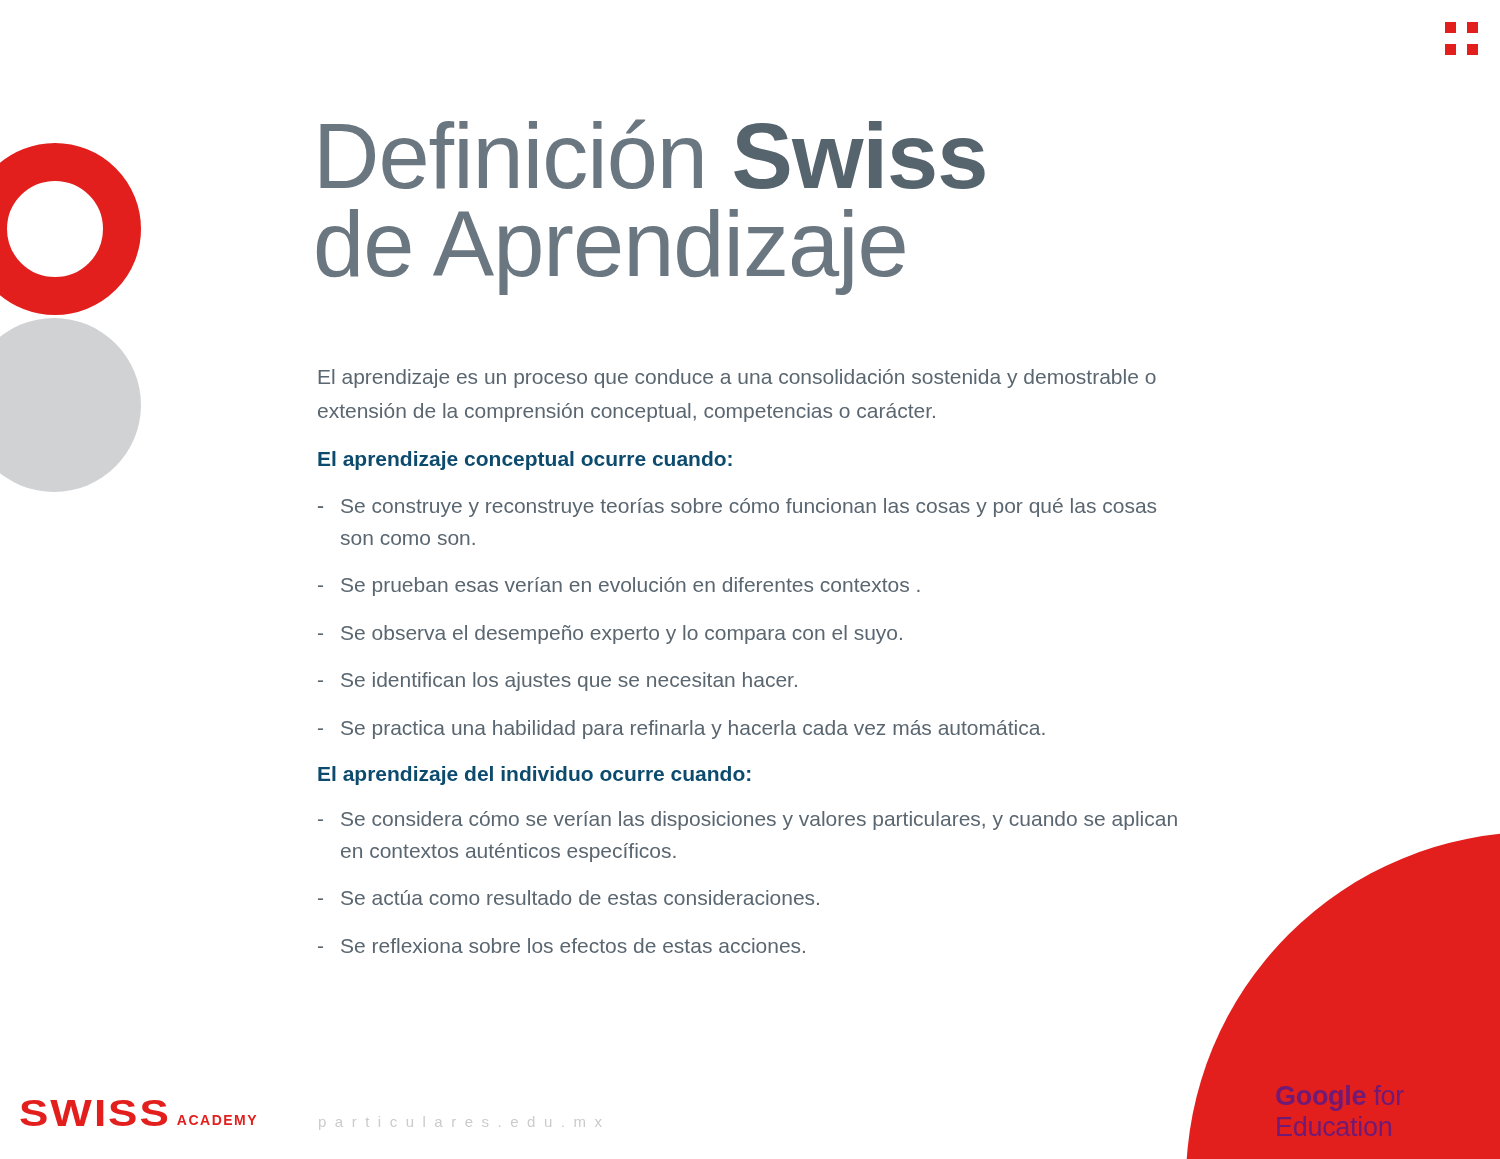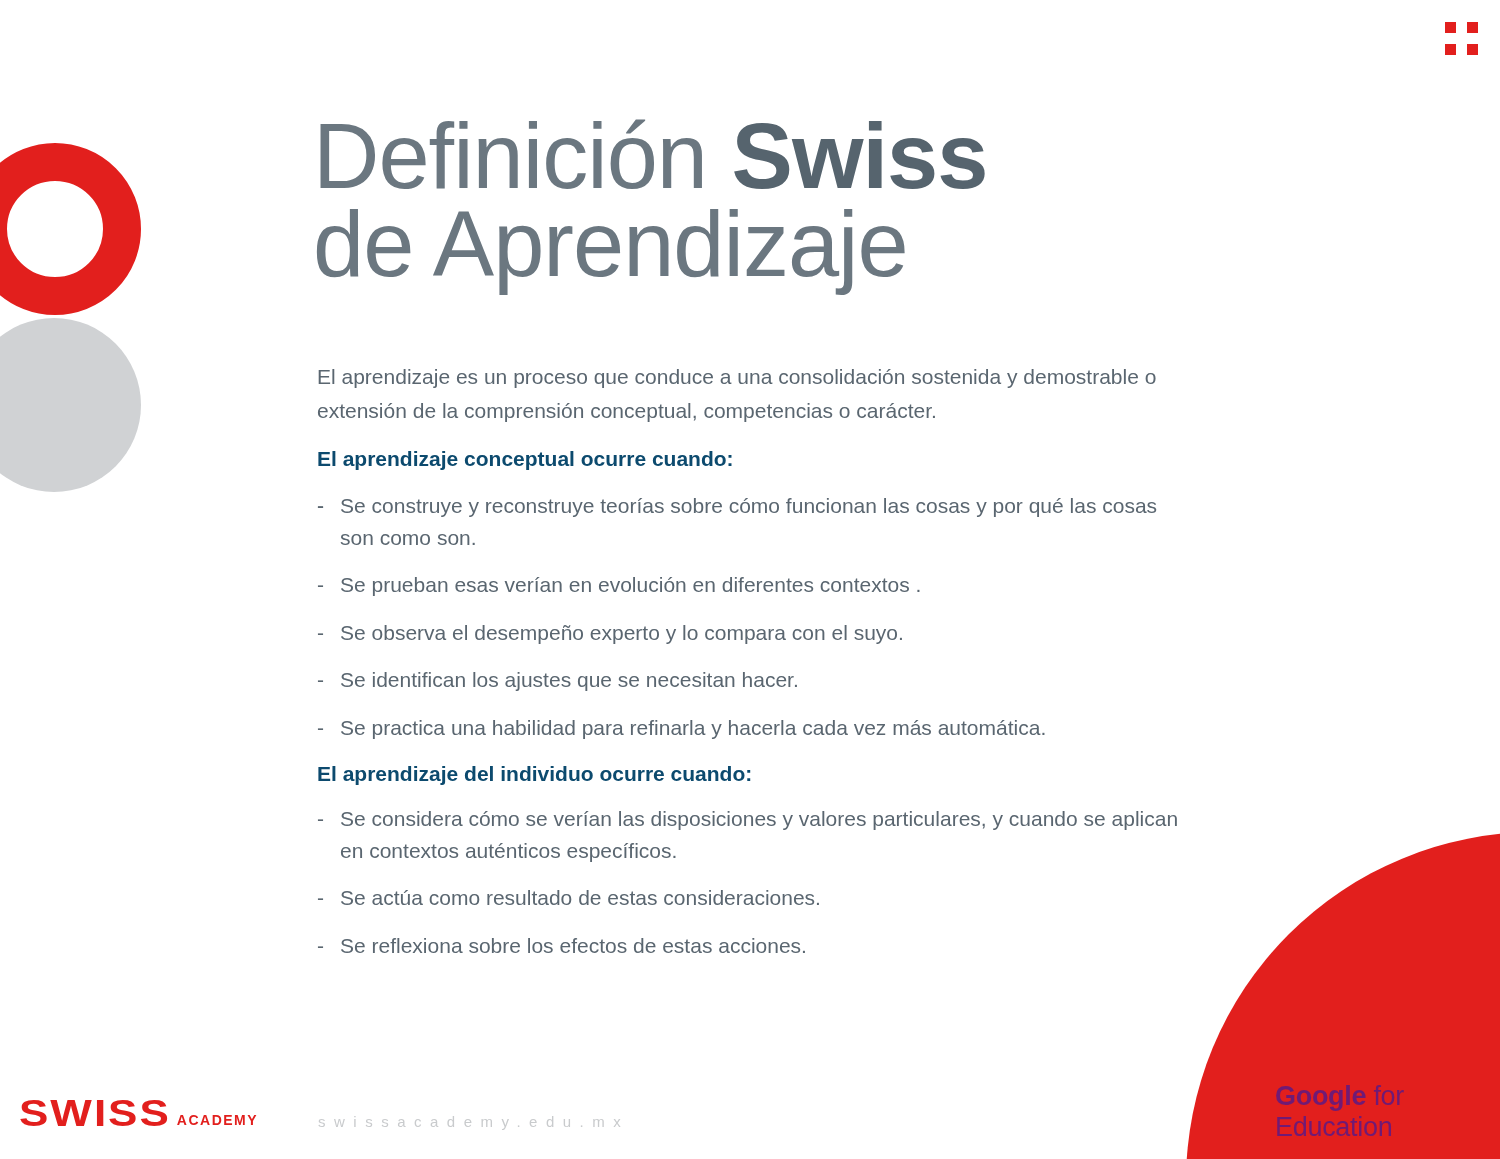--- a/index.html
+++ b/index.html
@@ -94,17 +94,17 @@
     <li><span class="dash">-</span><span>Se actúa como resultado de estas consideraciones.</span></li>
     <li><span class="dash">-</span><span>Se reflexiona sobre los efectos de estas acciones.</span></li>
   </ul>
 </div>
 
 <div class="swiss-logo">
   <span class="word">SWISS</span>
   <span class="academy">ACADEMY</span>
 </div>
 
-<div class="website">swissacademy.edu.mx</div>
+<div class="website">particulares.edu.mx</div>
 
 <div class="gfe">
   <span class="g">Google</span><span> for Education</span>
 </div>
 
 </body></html>

